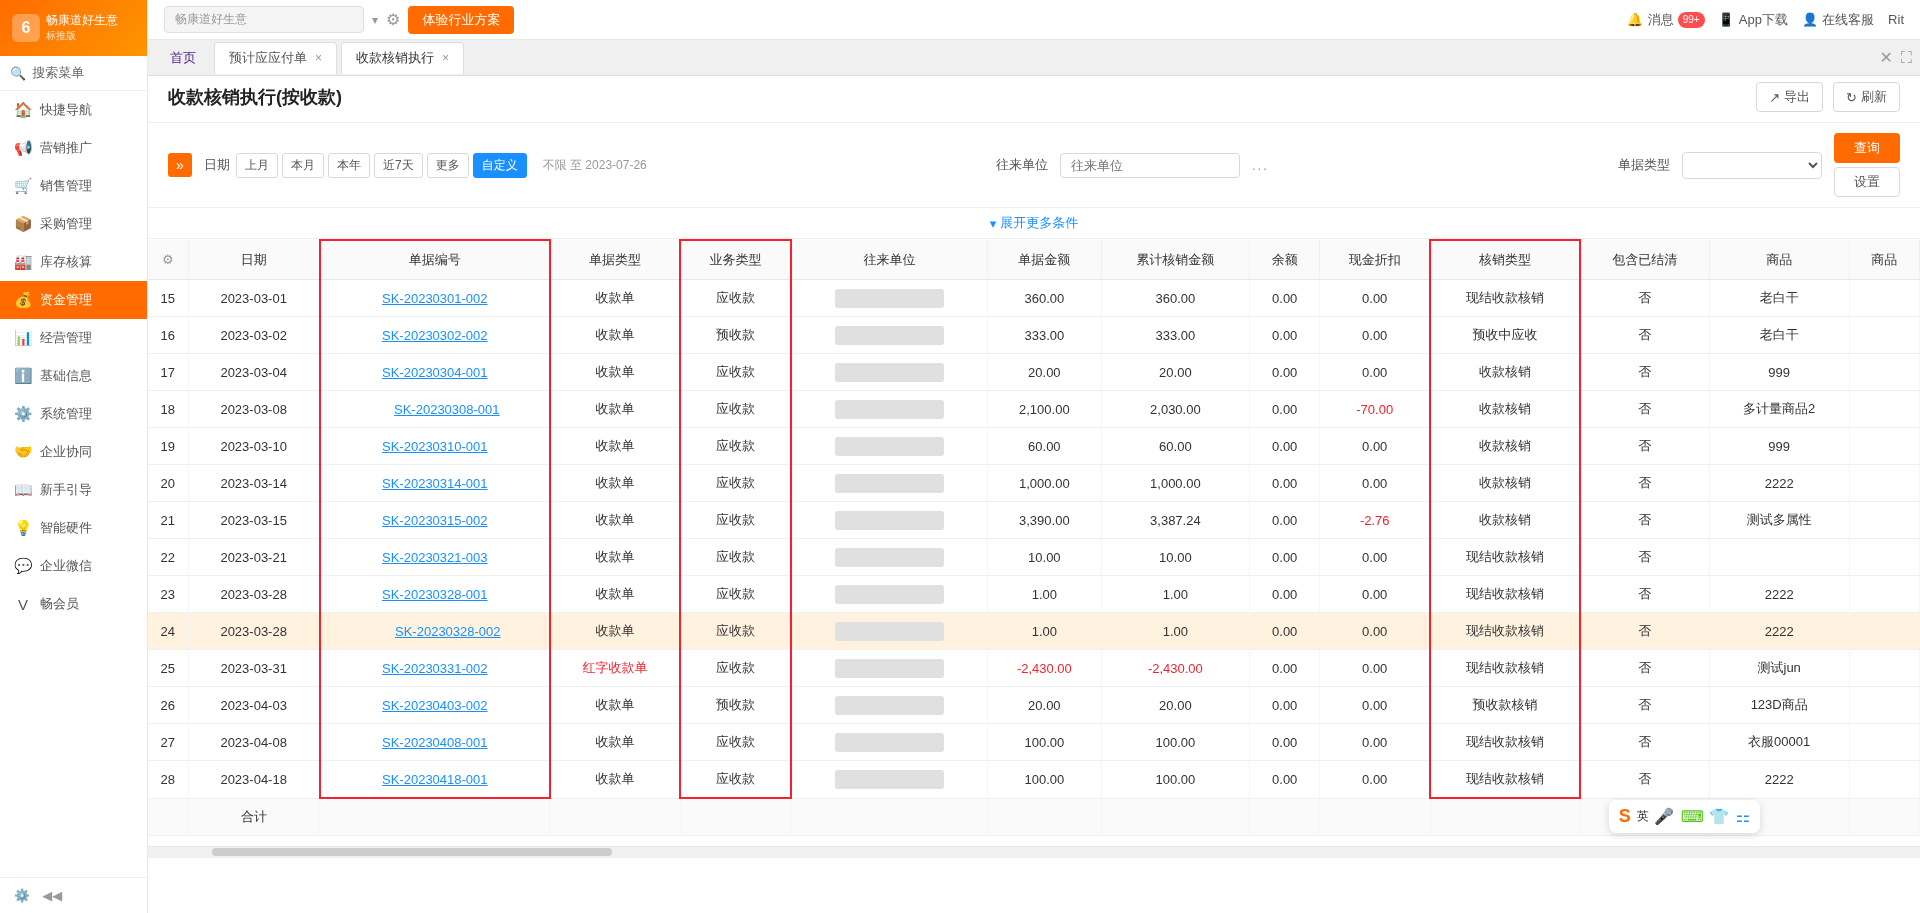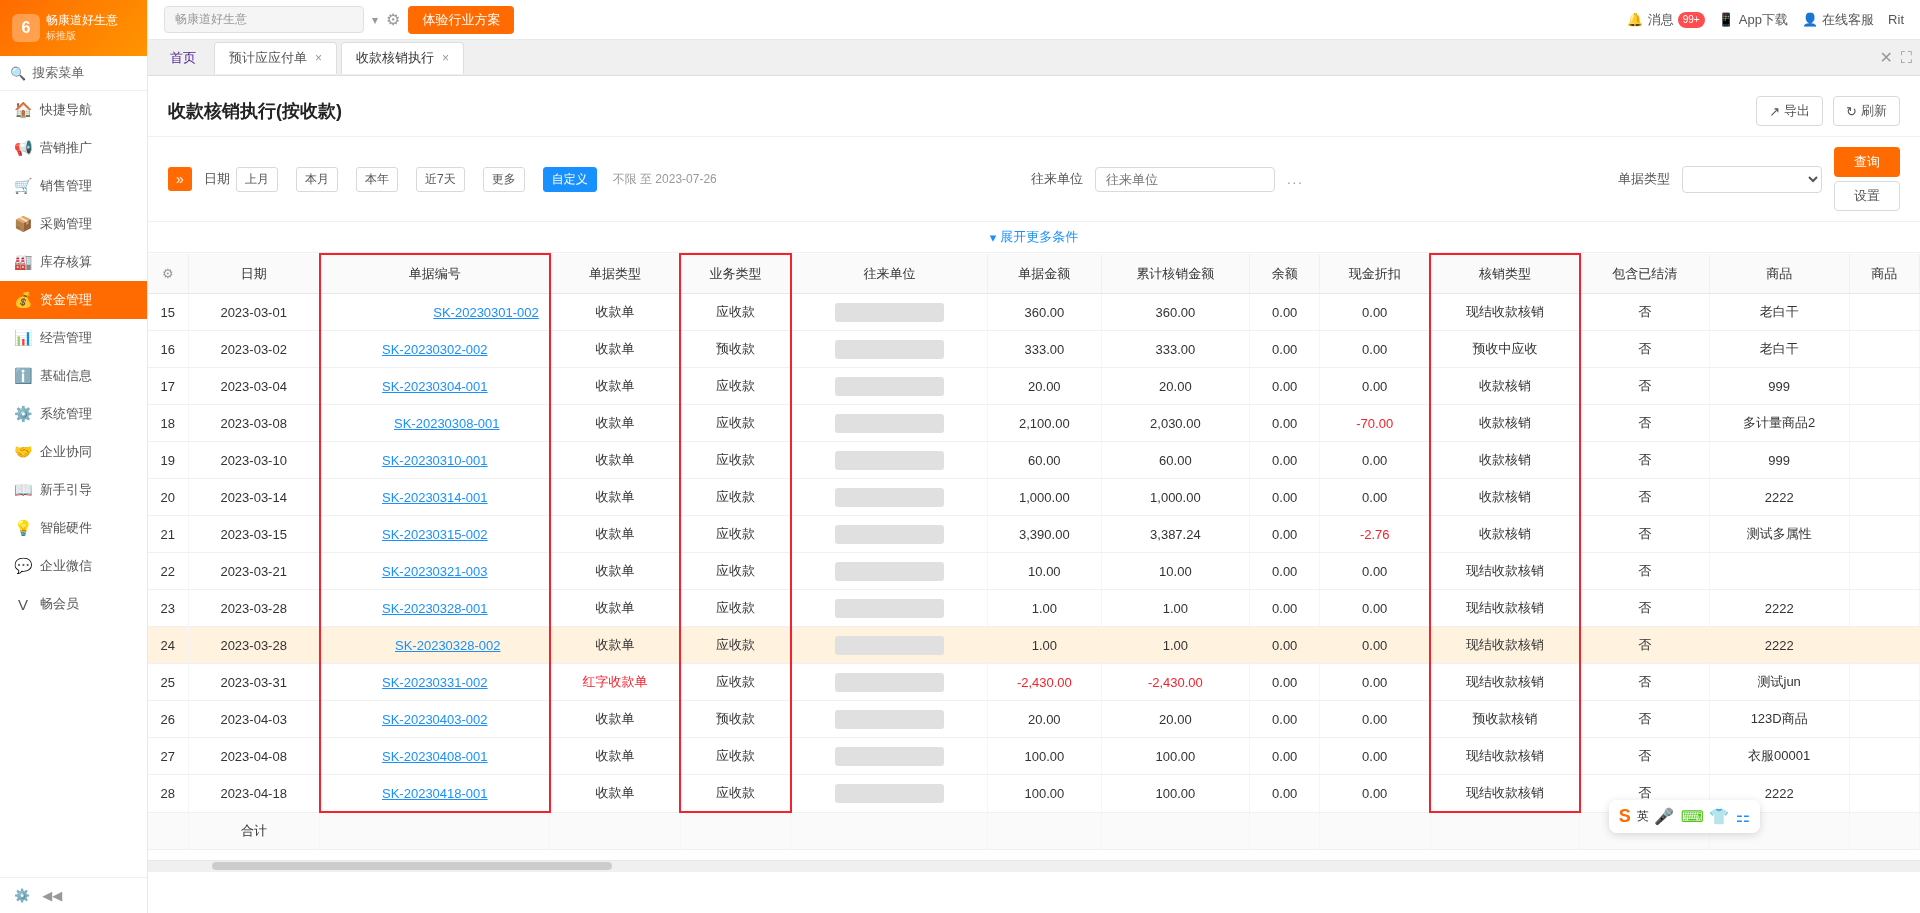--- a/index.html
+++ b/index.html
@@ -128,21 +128,21 @@
     .tab-home { background: transparent; border: none; color: #4c1d95; }
     .tab-close { color: #999; font-size: 12px; cursor: pointer; margin-left: 2px; }
     .tabbar-controls { margin-left: auto; display: flex; align-items: center; gap: 8px; }
     .tabbar-btn { background: none; border: none; color: #999; font-size: 16px; cursor: pointer; }
 
     
     .page-area { flex: 1; overflow: auto; background: #fff; }
 
     
     .page-header {
-      padding: 20px 20px 10px;
+      padding: 6px 20px 10px;
       display: flex; align-items: center; justify-content: space-between;
       border-bottom: 1px solid #f0f0f0;
     }
     .page-title { font-size: 18px; font-weight: 600; color: #222; }
     .page-actions { display: flex; gap: 10px; }
     .page-action-btn {
       display: flex; align-items: center; gap: 4px;
       padding: 5px 12px;
       border: 1px solid #d9d9d9;
       border-radius: 4px;
@@ -164,21 +164,21 @@
       background: #ff6b00;
       color: white;
       border: none;
       border-radius: 3px;
       cursor: pointer;
       font-size: 14px;
       display: flex; align-items: center; justify-content: center;
     }
     .filter-group { display: flex; align-items: center; gap: 6px; }
     .filter-label { color: #555; white-space: nowrap; }
-    .filter-date-buttons { display: flex; gap: 18px; }
+    .filter-date-buttons { display: flex; gap: 4px; }
     .filter-date-btn {
       padding: 3px 8px;
       border: 1px solid #d9d9d9;
       border-radius: 3px;
       background: #fff;
       color: #555;
       cursor: pointer;
       font-size: 12px;
     }
     .filter-date-btn.custom {
@@ -501,21 +501,21 @@
             <th style="border-left:2px solid #f5222d;border-right:2px solid #f5222d;border-top:2px solid #f5222d;">核销类型</th>
             <th>包含已结清</th>
             <th>商品</th>
             <th>商品</th>
           </tr>
         </thead>
         <tbody id="table-body">
         <tr>
       <td>15</td>
       <td>2023-03-01</td>
-      <td style="border-left:2px solid #f5222d;border-right:2px solid #f5222d;text-align:right;">
+      <td style="border-left:2px solid #f5222d;border-right:2px solid #f5222d;">
         <span class="link-text">SK-20230301-002</span>
       </td>
       <td style="">收款单</td>
       <td style="border-left:2px solid #f5222d;border-right:2px solid #f5222d;">应收款</td>
       <td>
         <span style="background:#e0e0e0;border-radius:3px;padding:2px 18px;color:transparent;user-select:none;">████████</span>
       </td>
       <td style="">360.00</td>
       <td style="">360.00</td>
       <td>0.00</td>

